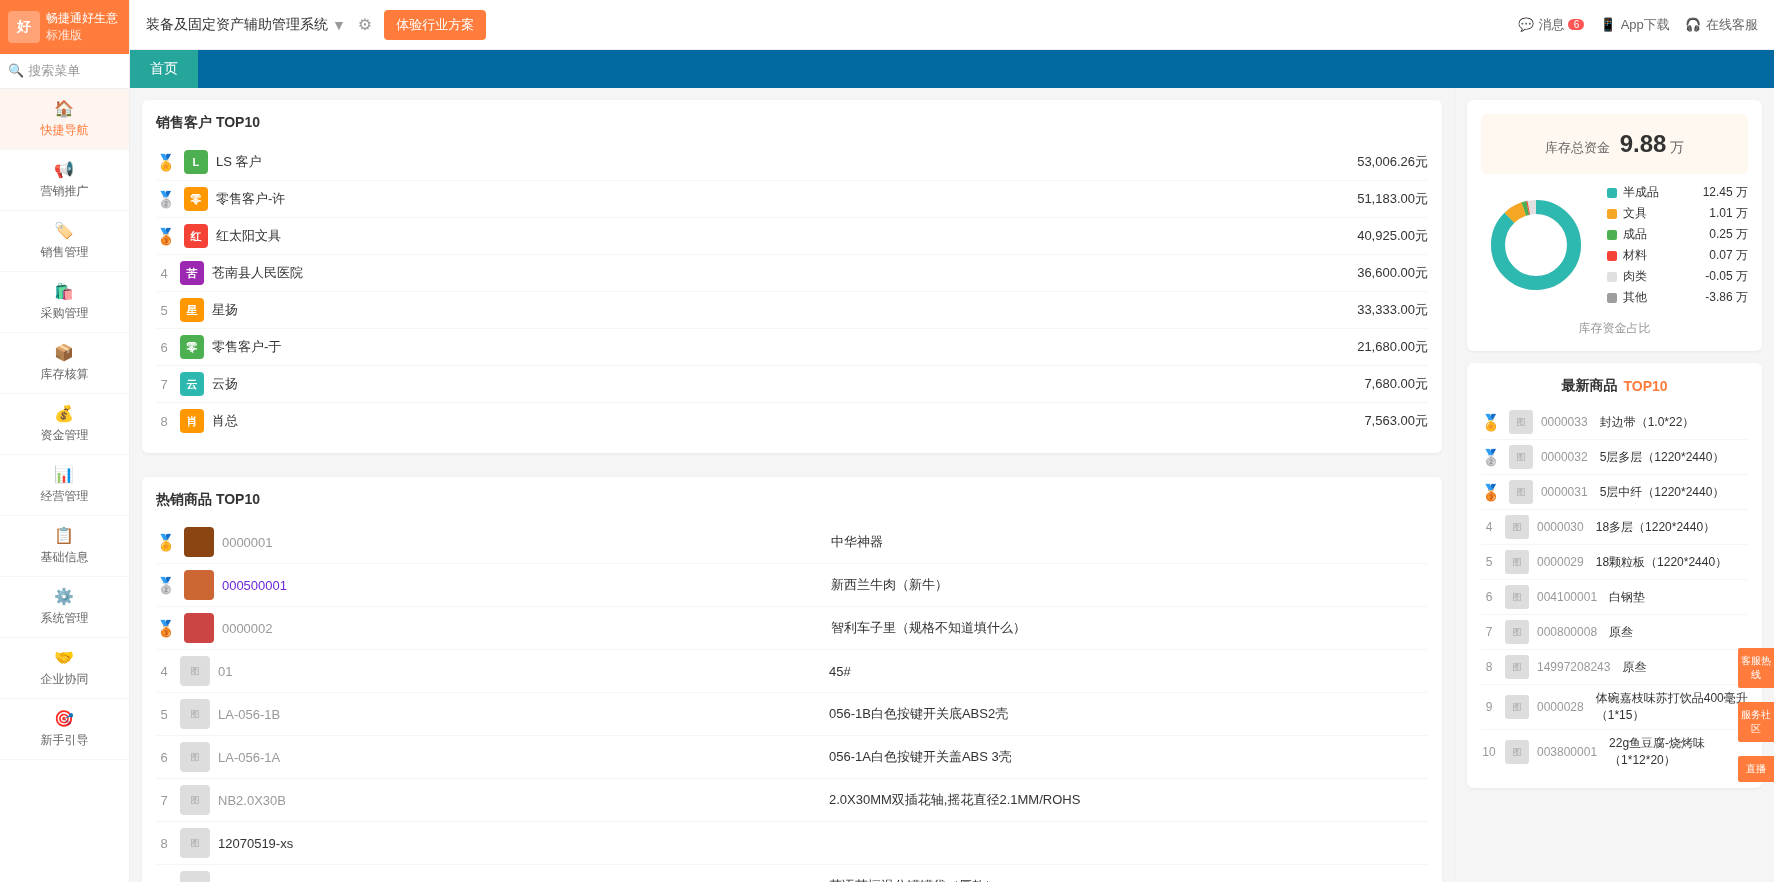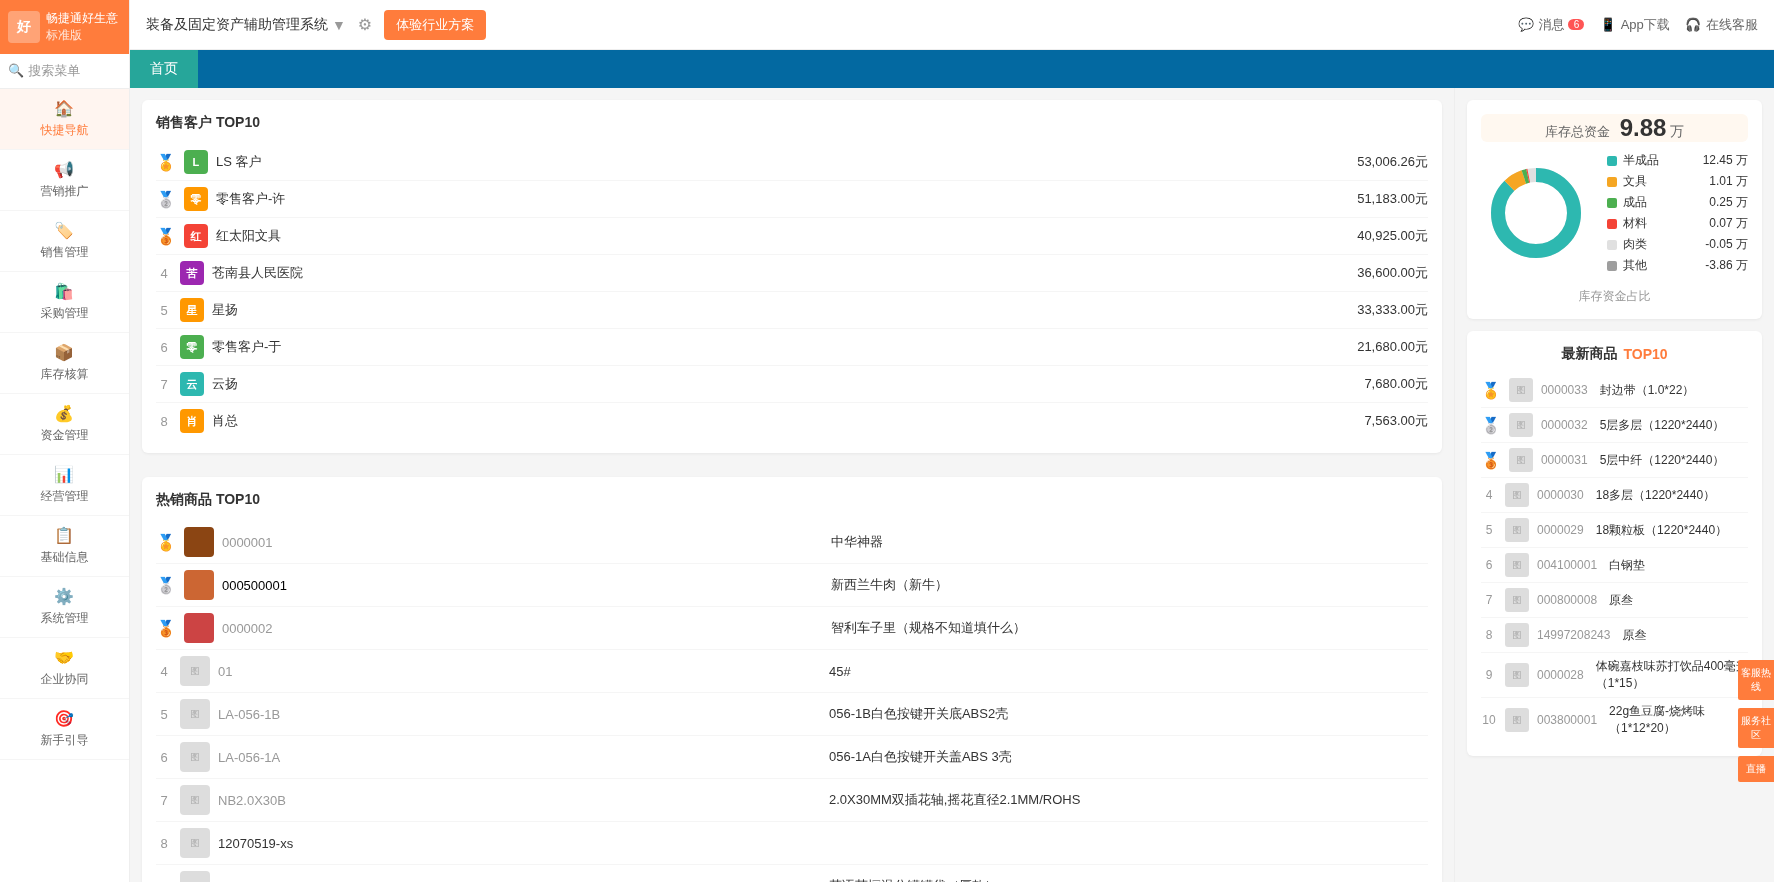--- a/index.html
+++ b/index.html
@@ -183,20 +183,21 @@
       border-radius: 4px;
       flex-shrink: 0;
       display: flex; align-items: center; justify-content: center;
       overflow: hidden;
     }
 
     
     .inventory-total {
       background: #fff8f0;
       border-radius: 6px;
+      padding: 16px;
       text-align: center;
     }
     .inventory-total .label { font-size: 13px; color: #666; }
     .inventory-total .value { font-size: 24px; color: #333; font-weight: bold; }
     .inventory-total .unit { font-size: 14px; color: #666; }
 
     
     .donut-container {
       display: flex;
       align-items: center;
@@ -245,21 +246,21 @@
     ::-webkit-scrollbar { width: 4px; }
     ::-webkit-scrollbar-thumb { background: #ccc; border-radius: 2px; }
 
     
     .float-btn {
       position: fixed;
       right: 0;
       bottom: 100px;
       display: flex;
       flex-direction: column;
-      gap: 8px;
+      gap: 14px;
       z-index: 100;
     }
     .float-btn-item {
       background: #ff7c3c;
       color: #fff;
       width: 36px;
       padding: 6px 2px;
       text-align: center;
       font-size: 10px;
       cursor: pointer;
@@ -428,21 +429,21 @@
         <div id="hot-products-list">
             <div class="list-item">
     <span style="color:#f5a623;font-size:16px">🏅</span>
     <div class="product-img" style="background:#8B4513"></div>
     <span class="item-name" style="color:#999;margin-right:4px">0000001</span>
     <span class="item-name">中华神器</span>
   </div>
             <div class="list-item">
     <span style="color:#aaa;font-size:16px">🥈</span>
     <div class="product-img" style="background:#cc6633"></div>
-    <span class="item-name" style="color:#000000;margin-right:4px">000500001</span>
+    <span class="item-name" style="color:#6d28d9;margin-right:4px">000500001</span>
     <span class="item-name">新西兰牛肉（新牛）</span>
   </div>
             <div class="list-item">
     <span style="color:#cd7f32;font-size:16px">🥉</span>
     <div class="product-img" style="background:#cc4444"></div>
     <span class="item-name" style="color:#999;margin-right:4px">0000002</span>
     <span class="item-name">智利车子里（规格不知道填什么）</span>
   </div>
             <div class="list-item">
     <span style="color:#999;width:16px;display:inline-block;text-align:center">4</span>

